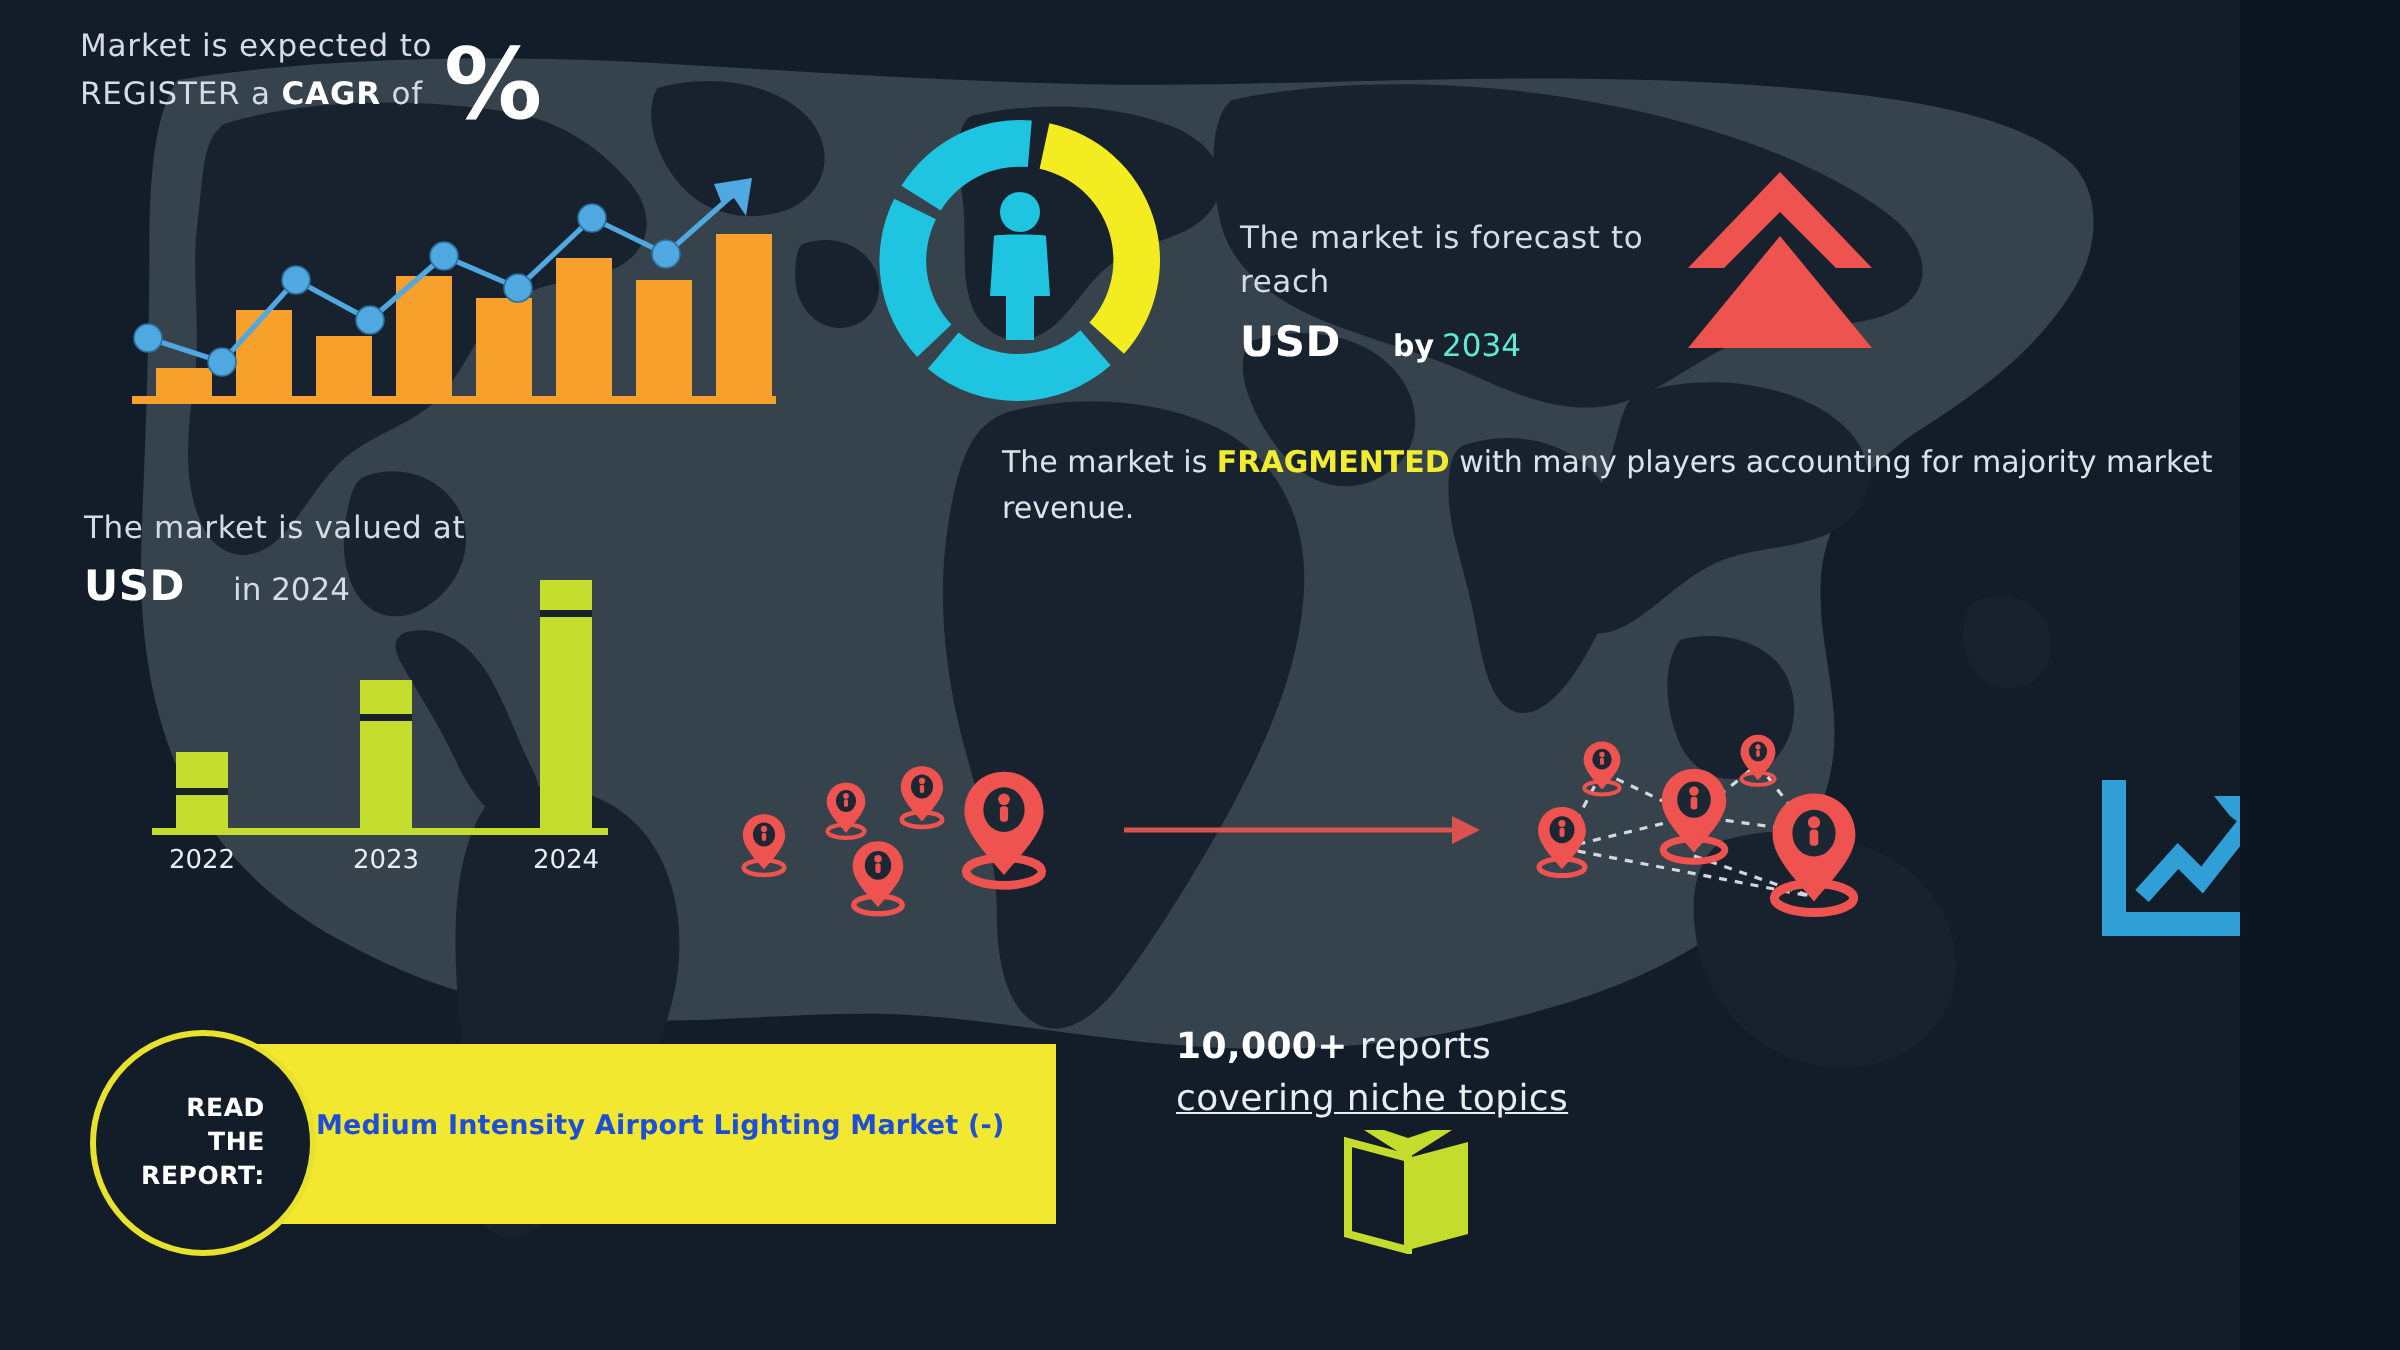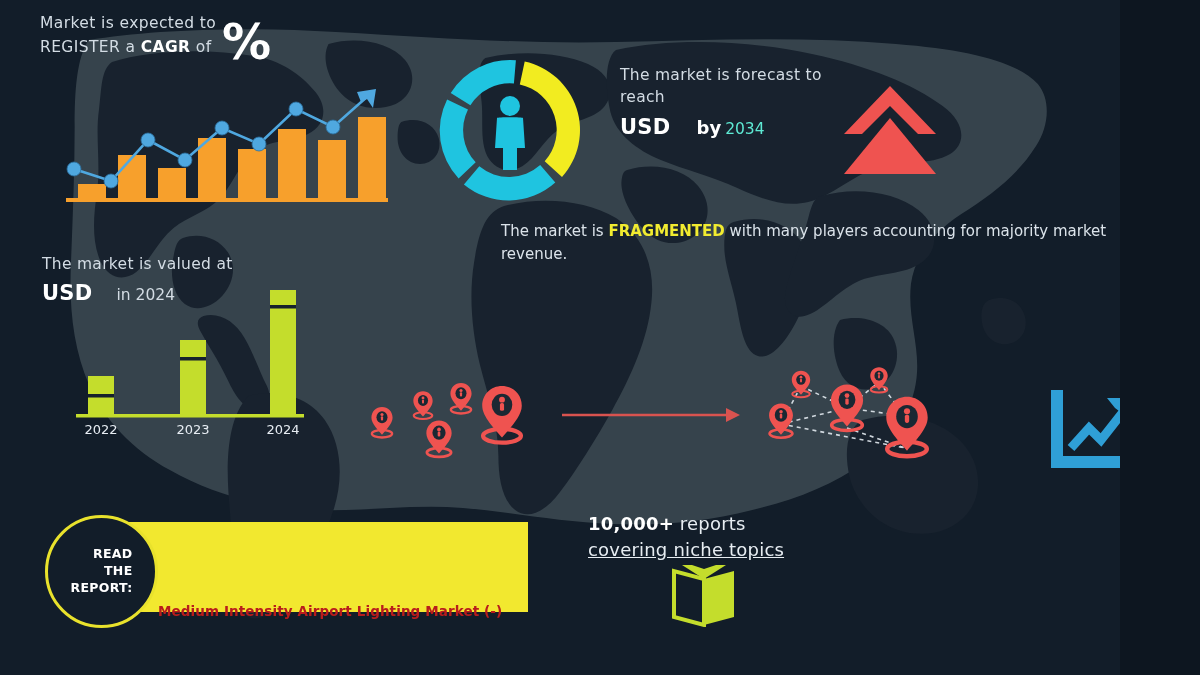--- a/index.html
+++ b/index.html
@@ -27,25 +27,25 @@
   
   #orange-chart{position:absolute;left:62px;top:78px;width:330px;height:132px;}
   #orange-chart svg{width:100%;height:100%;display:block;}
 
   
   #donut{position:absolute;left:425px;top:45px;width:170px;height:170px;}
   #donut svg{width:100%;height:100%;display:block;}
 
   
   #forecast-block{position:absolute;left:620px;top:66px;width:250px;}
-  #forecast-block .f1{font-size:15.5px;color:#d3dce4;letter-spacing:.3px;}
+  #forecast-block .f1{font-size:15.5px;color:#d3dce4;letter-spacing:.3px;margin-top:44px;}
   #forecast-block .f2{font-size:15.5px;color:#d3dce4;letter-spacing:.3px;margin-top:2px;}
   #forecast-block .f3{margin-top:6px;font-size:15.5px;color:#d3dce4;}
   #forecast-block .f3 .usd{font-size:21px;font-weight:700;color:#fff;letter-spacing:.3px;}
-  #forecast-block .f3 .by{font-size:18px;font-weight:700;color:#fff;margin-left:26px;}
+  #forecast-block .f3 .by{font-size:15px;font-weight:700;color:#fff;margin-left:26px;}
   #forecast-block .f3 .yr{font-size:15.5px;color:#5eead4;margin-left:4px;}
 
   
   #chevrons{position:absolute;left:840px;top:84px;width:100px;height:96px;}
   #chevrons svg{width:100%;height:100%;display:block;}
 
   
   #frag{position:absolute;left:501px;top:220px;width:640px;font-size:15px;line-height:1.55;color:#dbe3ea;}
   #frag .hi{color:#f2ec30;font-weight:700;}
 
@@ -66,21 +66,21 @@
   #pins-left svg,#pins-right svg{width:100%;height:100%;display:block;overflow:visible;}
   #red-arrow{position:absolute;left:560px;top:400px;width:180px;height:30px;}
   #red-arrow svg{width:100%;height:100%;display:block;}
 
   
   #growth-icon{position:absolute;left:1045px;top:388px;width:95px;height:82px;}
   #growth-icon svg{width:100%;height:100%;display:block;}
 
   
   #cta{position:absolute;left:100px;top:522px;width:428px;height:90px;background:#f2e82f;}
-  #cta-title{position:absolute;left:58px;top:33px;right:14px;font-size:13.5px;font-weight:700;color:#b91c1c;letter-spacing:.1px;margin-top:48px;}
+  #cta-title{position:absolute;left:58px;top:33px;right:14px;font-size:13.5px;font-weight:700;color:#1d4ed8;letter-spacing:.1px;}
   #read-circle{
     position:absolute;left:45px;top:515px;width:113px;height:113px;border-radius:50%;
     background:#121d29;border:3px solid #e9e22c;display:flex;align-items:center;justify-content:center;
   }
   #read-circle .rc{font-size:12.5px;font-weight:700;color:#ffffff;text-align:right;line-height:1.35;letter-spacing:.3px;}
 
   
   #reports{position:absolute;left:588px;top:512px;width:260px;}
   #reports .r1{font-size:18px;color:#e7edf2;letter-spacing:.2px;}
   #reports .r1 b{font-weight:700;color:#ffffff;}

